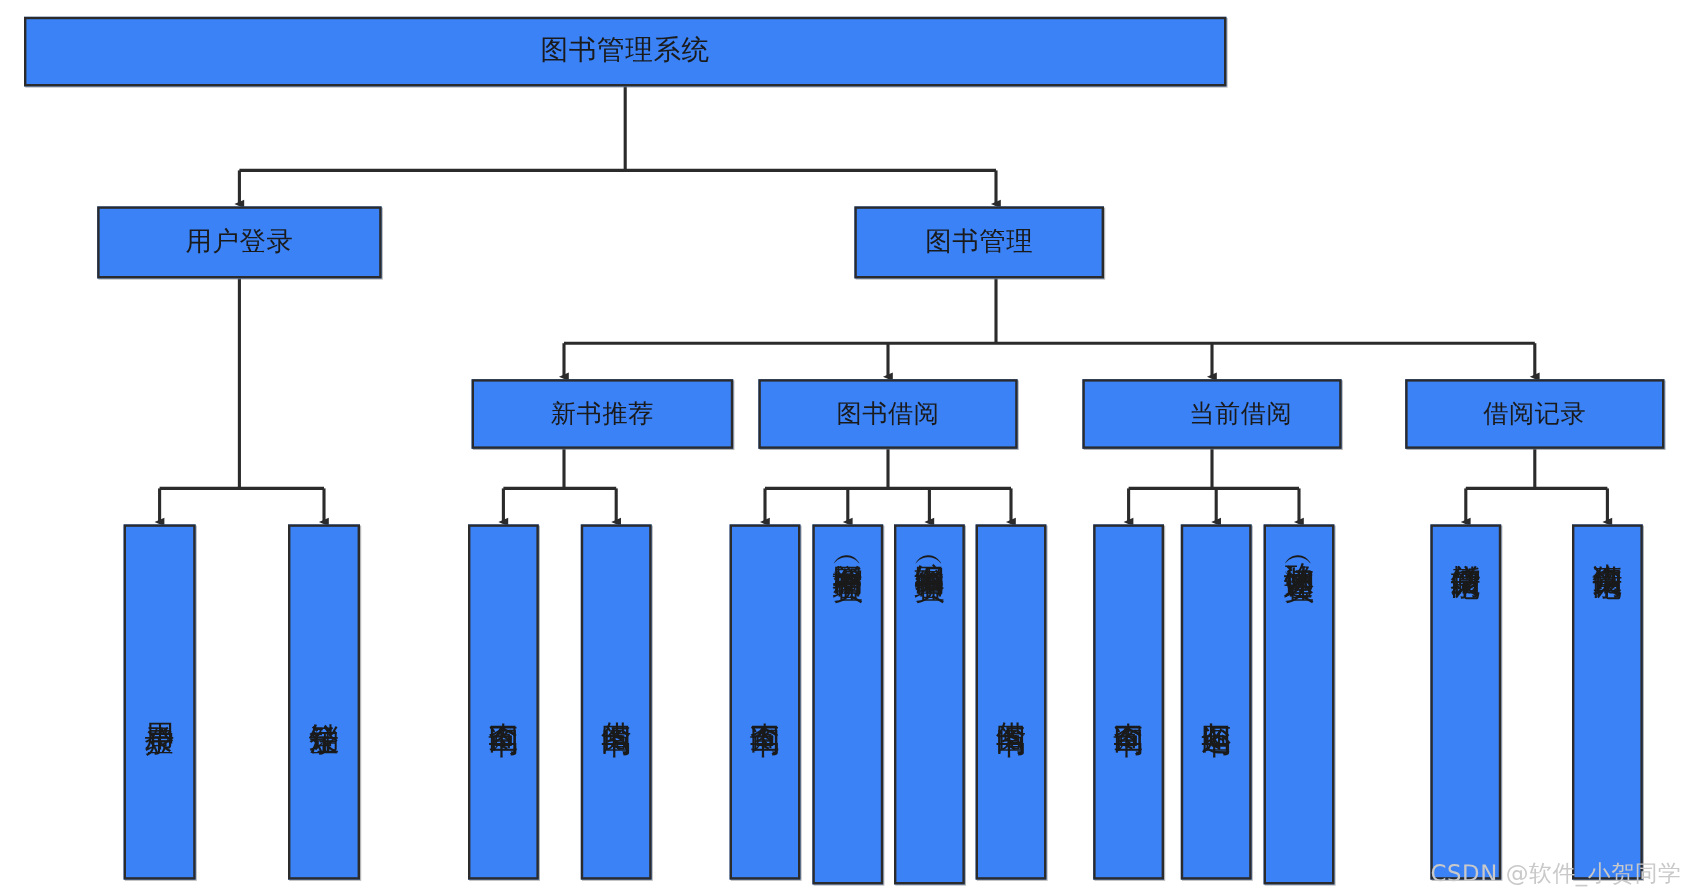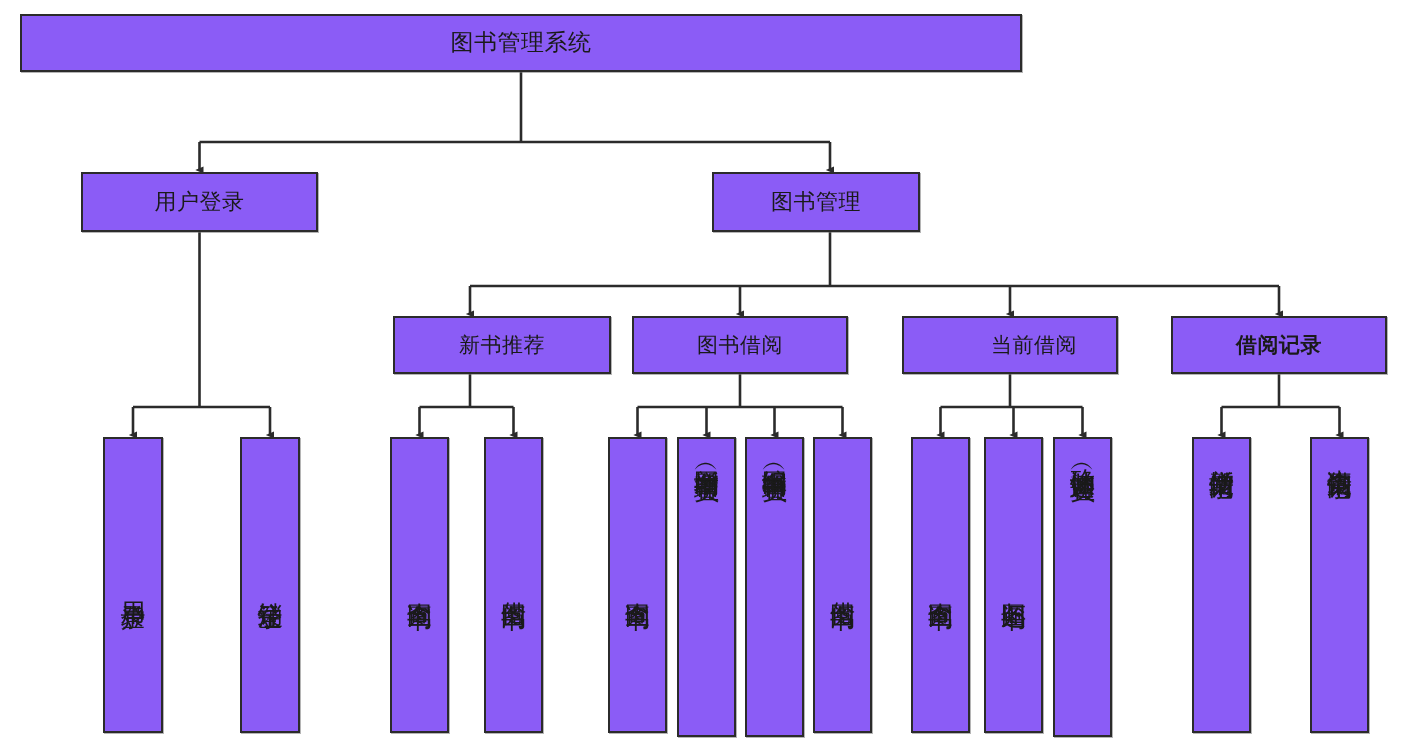--- a/index.html
+++ b/index.html
@@ -22,21 +22,21 @@
     position: absolute;
     left: 0;
     top: 0;
     width: 1405px;
     height: 747px;
     pointer-events: none;
   }
   .node {
     position: absolute;
     box-sizing: border-box;
-    background: #8b5cf6;
+    background: #3b82f6;
     border: 2px solid #2b2b2b;
     box-shadow: 1px 1px 0 0 rgba(120,120,120,0.55);
     display: flex;
     align-items: center;
     justify-content: center;
     color: #1a1a1a;
     z-index: 2;
   }
   .node-label {
     text-align: center;
@@ -129,21 +129,21 @@
       </div>
       <div class="node node-l3" style="left: 361px; top: 316px; width: 218px; height: 58px; margin-left: 32px;">
         <div class="node-label">新书推荐</div>
       </div>
       <div class="node node-l3" style="left: 632px; top: 316px; width: 216px; height: 58px;">
         <div class="node-label">图书借阅</div>
       </div>
       <div class="node node-l3" style="left: 902px; top: 316px; width: 216px; height: 58px; padding-left: 48px;">
         <div class="node-label">当前借阅</div>
       </div>
-      <div class="node node-l3" style="left: 1171px; top: 316px; width: 216px; height: 58px; font-weight: bold;">
+      <div class="node node-l3" style="left: 1171px; top: 316px; width: 216px; height: 58px;">
         <div class="node-label">借阅记录</div>
       </div>
       <div class="node node-leaf leaf-short" style="left: 103px; top: 437px; width: 60px; height: 296px;">
         <div class="node-label">用户登录</div>
       </div>
       <div class="node node-leaf leaf-short" style="left: 240px; top: 437px; width: 60px; height: 296px;">
         <div class="node-label">注销登录</div>
       </div>
       <div class="node node-leaf leaf-short" style="left: 390px; top: 437px; width: 59px; height: 296px;">
         <div class="node-label">查询图书</div>
@@ -173,14 +173,15 @@
         <div class="node-label">确认归还（管理员）</div>
       </div>
       <div class="node node-leaf" style="left: 1192px; top: 437px; width: 59px; height: 296px;">
         <div class="node-label">新增借阅记录</div>
       </div>
       <div class="node node-leaf" style="left: 1310px; top: 437px; width: 59px; height: 296px;">
         <div class="node-label">查询借阅记录</div>
       </div>
     </div>
 
+  <div id="watermark" style="left: 1192px; top: 715px;">CSDN @软件_小贺同学</div>
 
 </div>
 
 </body></html>

